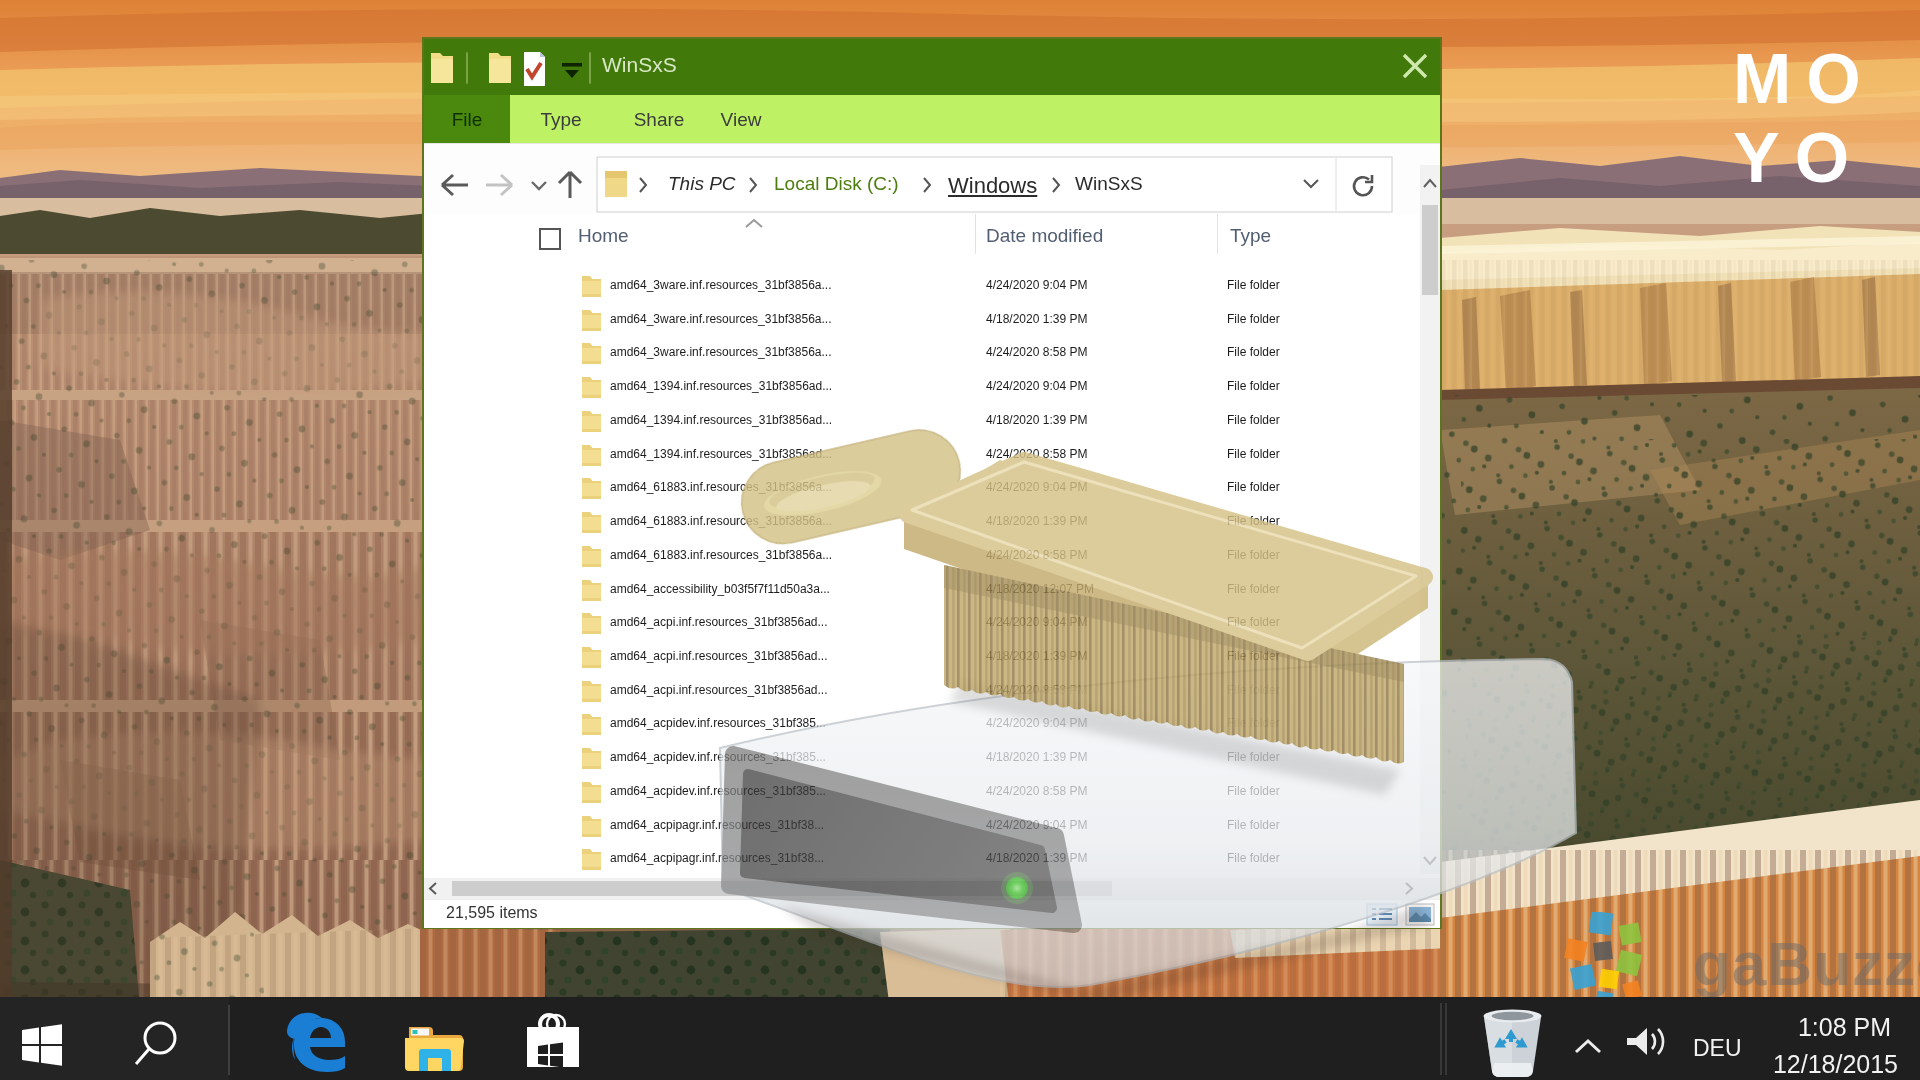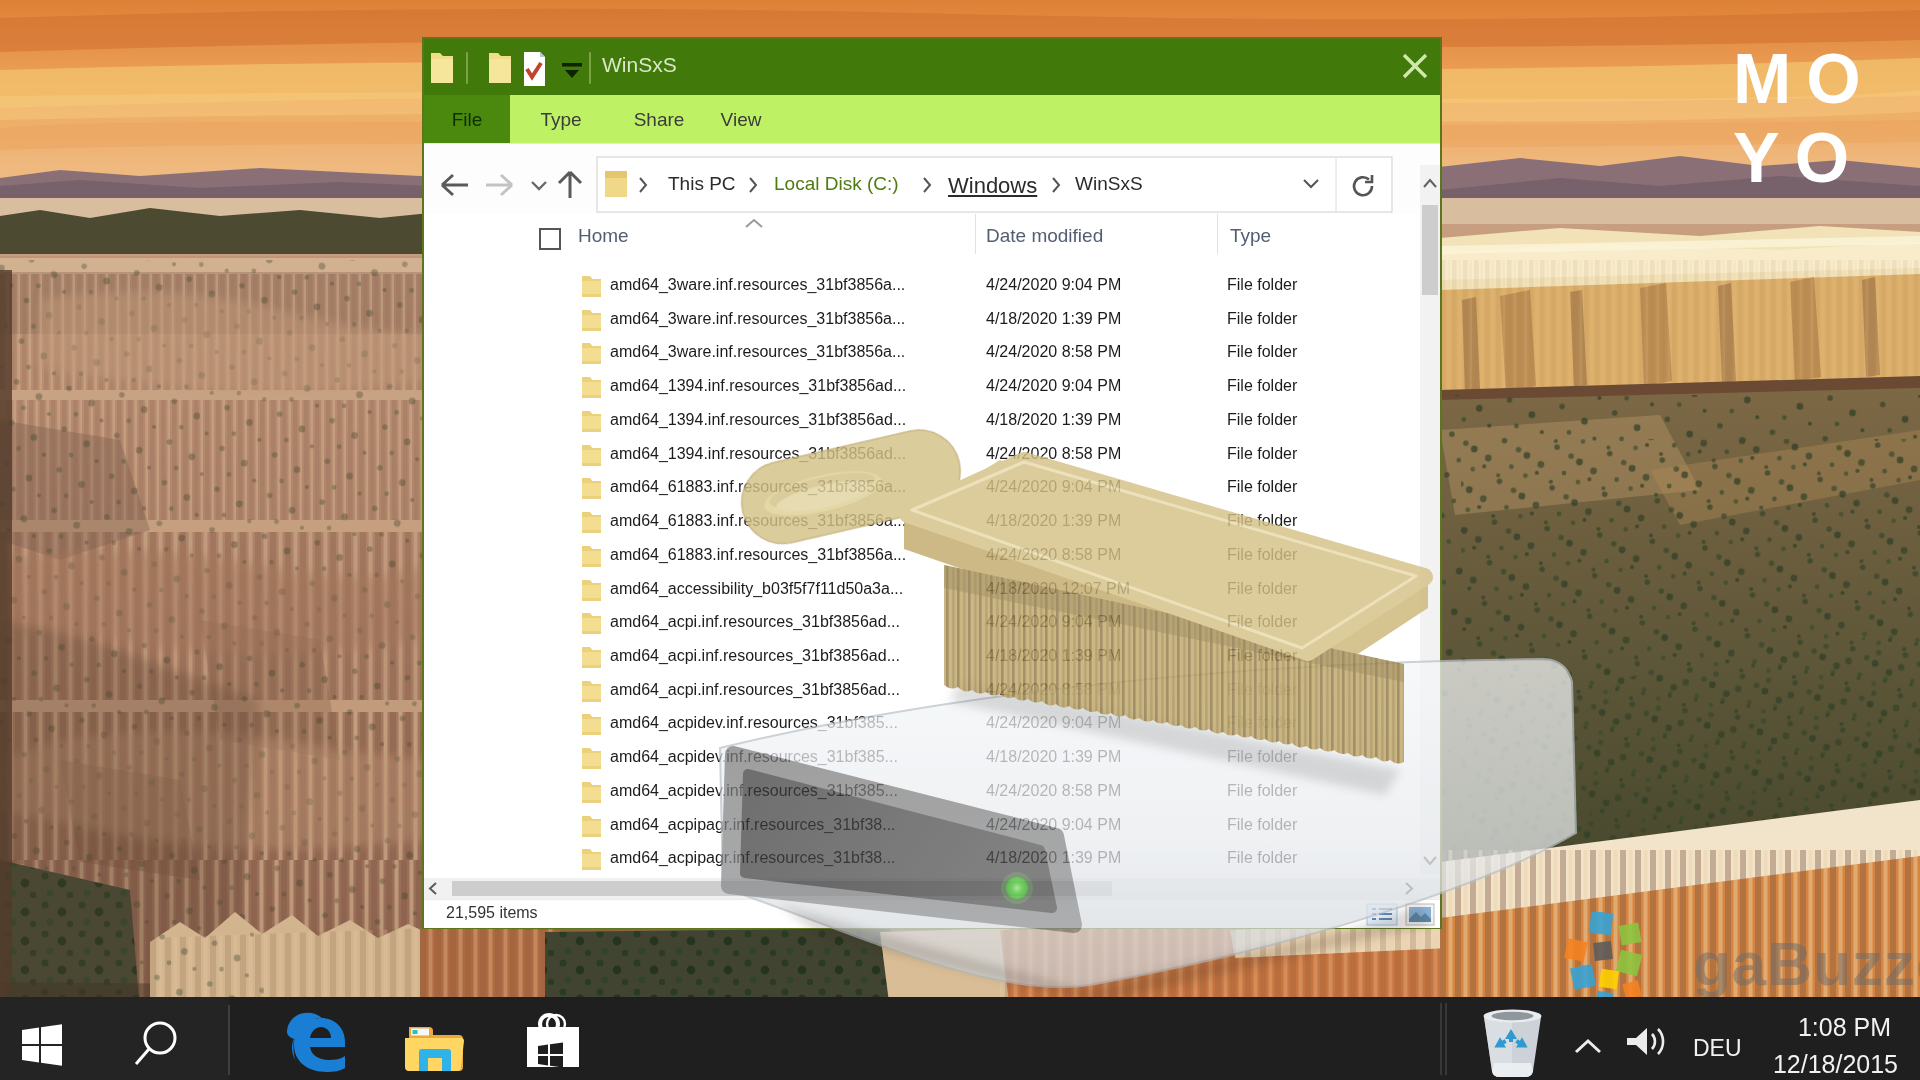--- a/index.html
+++ b/index.html
@@ -189,39 +189,39 @@
           <path d="M326,34 l6,7 -6,7"></path>
           <path d="M500,34 l6,7 -6,7"></path>
           <path d="M629,34 l6,7 -6,7"></path>
           <path d="M880,36 l7,7 7,-7"></path>
         </g>
         <line x1="912" y1="14" x2="912" y2="67" stroke="#dcdcdc" stroke-width="1"></line>
 
         <path d="M948,42 a9,9 0 1 1 -3,-6.5" stroke="#555" stroke-width="2.6" fill="none"></path>
         <path d="M948,31 v7 h-7" fill="none" stroke="#555" stroke-width="2.6"></path>
       </svg>
-      <div class="abs" style="left:244px;top:29px;font-size:19px;color:#2b2b2b;">This PC</div>
+      <div class="abs" style="left:244px;top:29px;font-size:19px;color:#2b2b2b;font-style:italic;">This PC</div>
       <div class="abs" style="left:350px;top:29px;font-size:19px;color:#4d7c0f;">Local Disk (C:)</div>
       <div class="abs" style="left:524px;top:29px;font-size:22px;color:#2b2b2b;text-decoration:underline;">Windows</div>
       <div class="abs" style="left:651px;top:29px;font-size:19px;color:#2b2b2b;">WinSxS</div>
     </div>
 
     <div class="abs" style="left:0;top:175px;width:996px;height:43px;background:#fff;">
       <div class="abs" style="left:115px;top:14px;width:18px;height:18px;border:2px solid #555;"></div>
       <div class="abs" style="left:154px;top:11px;font-size:19px;color:#525f72;">Home</div>
       <svg class="abs" style="left:320px;top:4px" width="20" height="10">
           <path d="M2,9 l8,-7 8,7" fill="none" stroke="#9a9a9a" stroke-width="2"></path>
         </svg>
       <div class="abs" style="left:551px;top:0;width:1px;height:40px;background:#e2e2e2;"></div>
       <div class="abs" style="left:562px;top:11px;font-size:19px;color:#525f72;">Date modified</div>
       <div class="abs" style="left:793px;top:0;width:1px;height:40px;background:#e2e2e2;"></div>
       <div class="abs" style="left:806px;top:11px;font-size:19px;color:#525f72;">Type</div>
     </div>
 
-    <div id="rows" class="abs" style="left:0;top:218px;width:996px;height:621px;background:#fff;font-size:16px;color:#1c1c1c;">
+    <div id="rows" class="abs" style="left:0;top:218px;width:996px;height:621px;background:#fff;font-size:12px;color:#1c1c1c;">
         <div class="abs" style="left:0;top:11.0px;width:996px;height:34px;line-height:34px;">
           <svg class="abs" style="left:157px;top:5px" width="21" height="24">
             <path d="M1,3 h8 l2.5,3 h8.5 v18 h-19 z" fill="#ecd17c"></path>
             <path d="M1,8 h19 v13 h-19 z" fill="#f3dd91"></path>
           </svg>
           <div class="abs" style="left:186px;top:0;width:370px;">amd64_3ware.inf.resources_31bf3856a...</div>
           <div class="abs" style="left:562px;top:0;">4/24/2020 9:04 PM</div>
           <div class="abs" style="left:803px;top:0;">File folder</div>
         </div>
         <div class="abs" style="left:0;top:44.7px;width:996px;height:34px;line-height:34px;">

